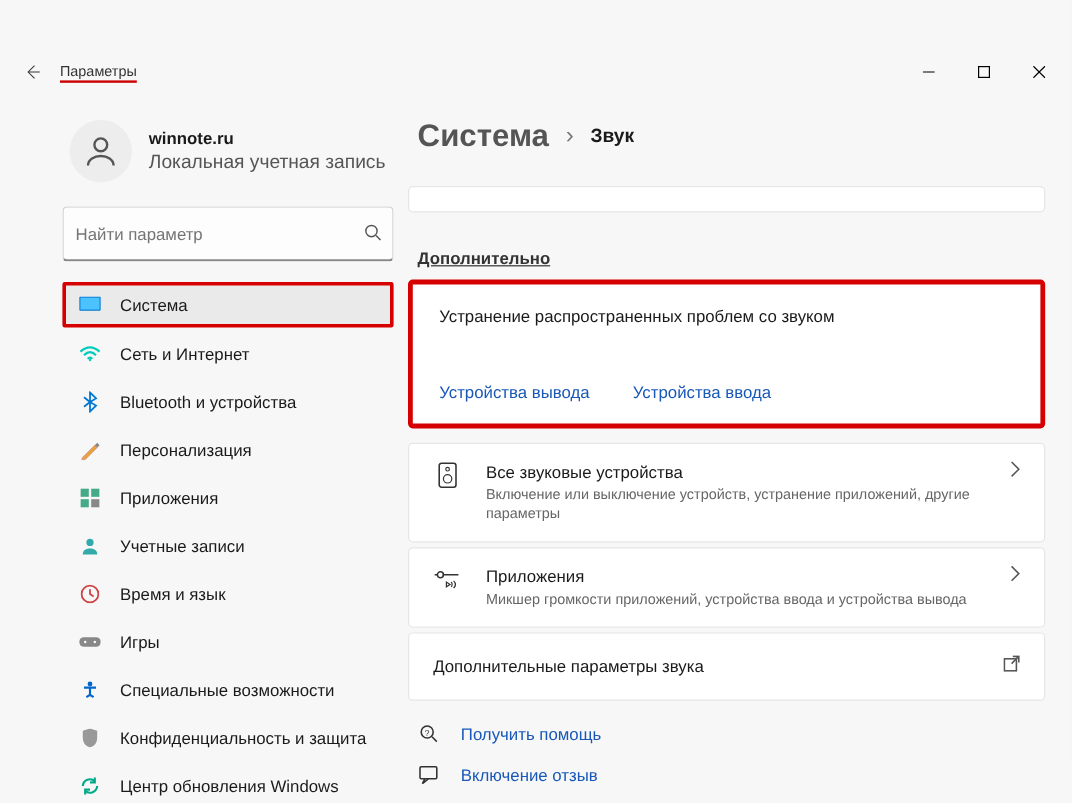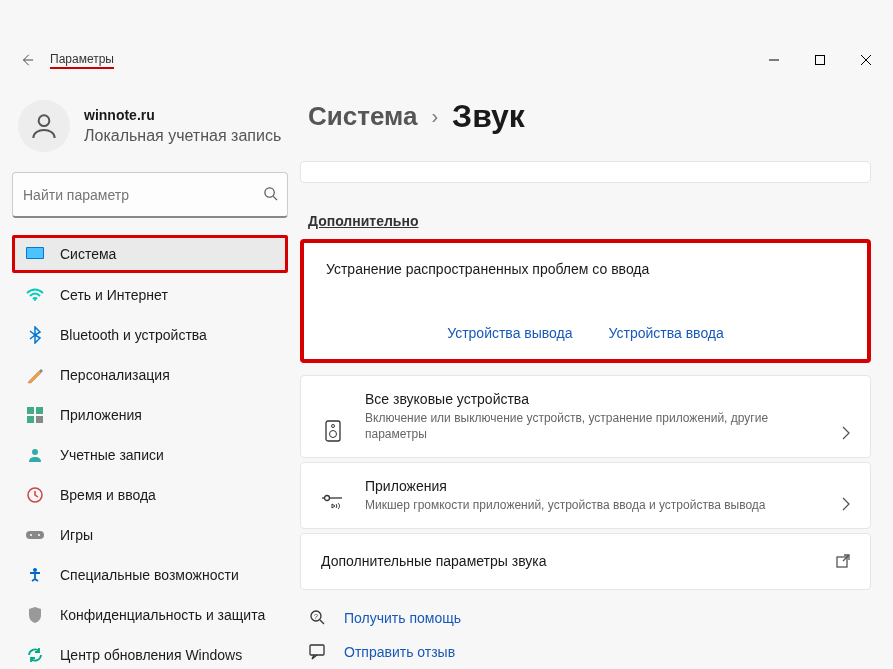--- a/index.html
+++ b/index.html
@@ -54,20 +54,21 @@
       height: 32px;
       display: flex;
       align-items: center;
       justify-content: center;
       cursor: pointer;
     }
     .body {
       display: flex;
       flex: 1;
       overflow: hidden;
+      margin-left: 40px;
     }
     .sidebar {
       width: 300px;
       padding: 12px 6px 12px 6px;
       display: flex;
       flex-direction: column;
       gap: 2px;
     }
     .user-block {
       display: flex;
@@ -141,57 +142,57 @@
     }
     .breadcrumb {
       display: flex;
       align-items: center;
       gap: 14px;
       margin-bottom: 26px;
       padding-left: 8px;
     }
     .bc-parent { font-size: 26px; font-weight: 600; color: #555; cursor: pointer; }
     .bc-chevron { font-size: 20px; color: #777; }
-    .bc-current { font-size: 32px; font-weight: 600; }
+    .bc-current { font-size: 16px; font-weight: 600; }
     .section-label {
       font-size: 14px;
       font-weight: 600;
       margin: 10px 0 10px 8px;
       color: #333;
       text-decoration: underline;
     }
     .troubleshoot-card {
       border: 4px solid #d60000;
       background: #fff;
       border-radius: 4px;
       padding: 18px 22px 18px 22px;
       margin-bottom: 12px;
     }
     .troubleshoot-title {
       font-size: 14px;
       margin-bottom: 48px;
     }
     .troubleshoot-links {
       display: flex;
-      justify-content: center;
+      justify-content: flex-start;
       gap: 36px;
     }
     .link-btn {
       color: #1858b8;
       font-size: 14px;
       cursor: pointer;
     }
     .card {
       background: #fff;
       border: 1px solid #e6e6e6;
       border-radius: 4px;
       margin-bottom: 4px;
       padding: 14px 20px;
       display: flex;
-      align-items: flex-end;
+      align-items: flex-start;
       gap: 20px;
       cursor: pointer;
     }
     .card-icon {
       width: 24px;
       height: 24px;
       display: flex;
       align-items: center;
       justify-content: center;
       flex-shrink: 0;
@@ -357,21 +358,21 @@
         <span>Учетные записи</span>
       </div>
 
       <div class="nav-item">
         <span class="nav-icon">
           <svg width="16" height="16" viewBox="0 0 16 16">
               <circle cx="8" cy="8" r="7" fill="none" stroke="#c44" stroke-width="1.5"></circle>
               <path d="M8 4v4l3 2" fill="none" stroke="#c44" stroke-width="1.5"></path>
             </svg>
         </span>
-        <span>Время и ввода</span>
+        <span>Время и язык</span>
       </div>
 
       <div class="nav-item">
         <span class="nav-icon">
           <svg width="18" height="12" viewBox="0 0 18 12">
               <rect x="0" y="2" width="18" height="8" rx="4" fill="#888"></rect>
               <circle cx="5" cy="6" r="1" fill="#fff"></circle>
               <circle cx="13" cy="6" r="1" fill="#fff"></circle>
             </svg>
         </span>
@@ -413,21 +414,21 @@
         <span class="bc-parent">Система</span>
         <span class="bc-chevron">›</span>
         <span class="bc-current">Звук</span>
       </div>
 
       <div class="hidden-row"></div>
 
       <div class="section-label">Дополнительно</div>
 
       <div class="troubleshoot-card">
-        <div class="troubleshoot-title">Устранение распространенных проблем со ввода</div>
+        <div class="troubleshoot-title">Устранение распространенных проблем со звуком</div>
         <div class="troubleshoot-links">
           <span class="link-btn">Устройства вывода</span>
           <span class="link-btn">Устройства ввода</span>
         </div>
       </div>
 
       <div class="card">
         <div class="card-icon">
           <svg width="16" height="22" viewBox="0 0 16 22">
               <rect x="1" y="1" width="14" height="20" rx="2" fill="none" stroke="#333" stroke-width="1.3"></rect>
@@ -489,18 +490,18 @@
           </span>
           <span class="help-link-text">Получить помощь</span>
         </div>
         <div class="help-link">
           <span class="help-icon">
             <svg width="18" height="16" viewBox="0 0 18 16">
                 <rect x="1" y="1" width="14" height="10" rx="1" fill="none" stroke="#333" stroke-width="1.3"></rect>
                 <path d="M5 11l-2 4 5-4" fill="none" stroke="#333" stroke-width="1.3"></path>
               </svg>
           </span>
-          <span class="help-link-text">Отправить отзыв</span>
+          <span class="help-link-text">Включение отзыв</span>
         </div>
       </div>
     </div>
   </div>
 </div>
 
 </body></html>

